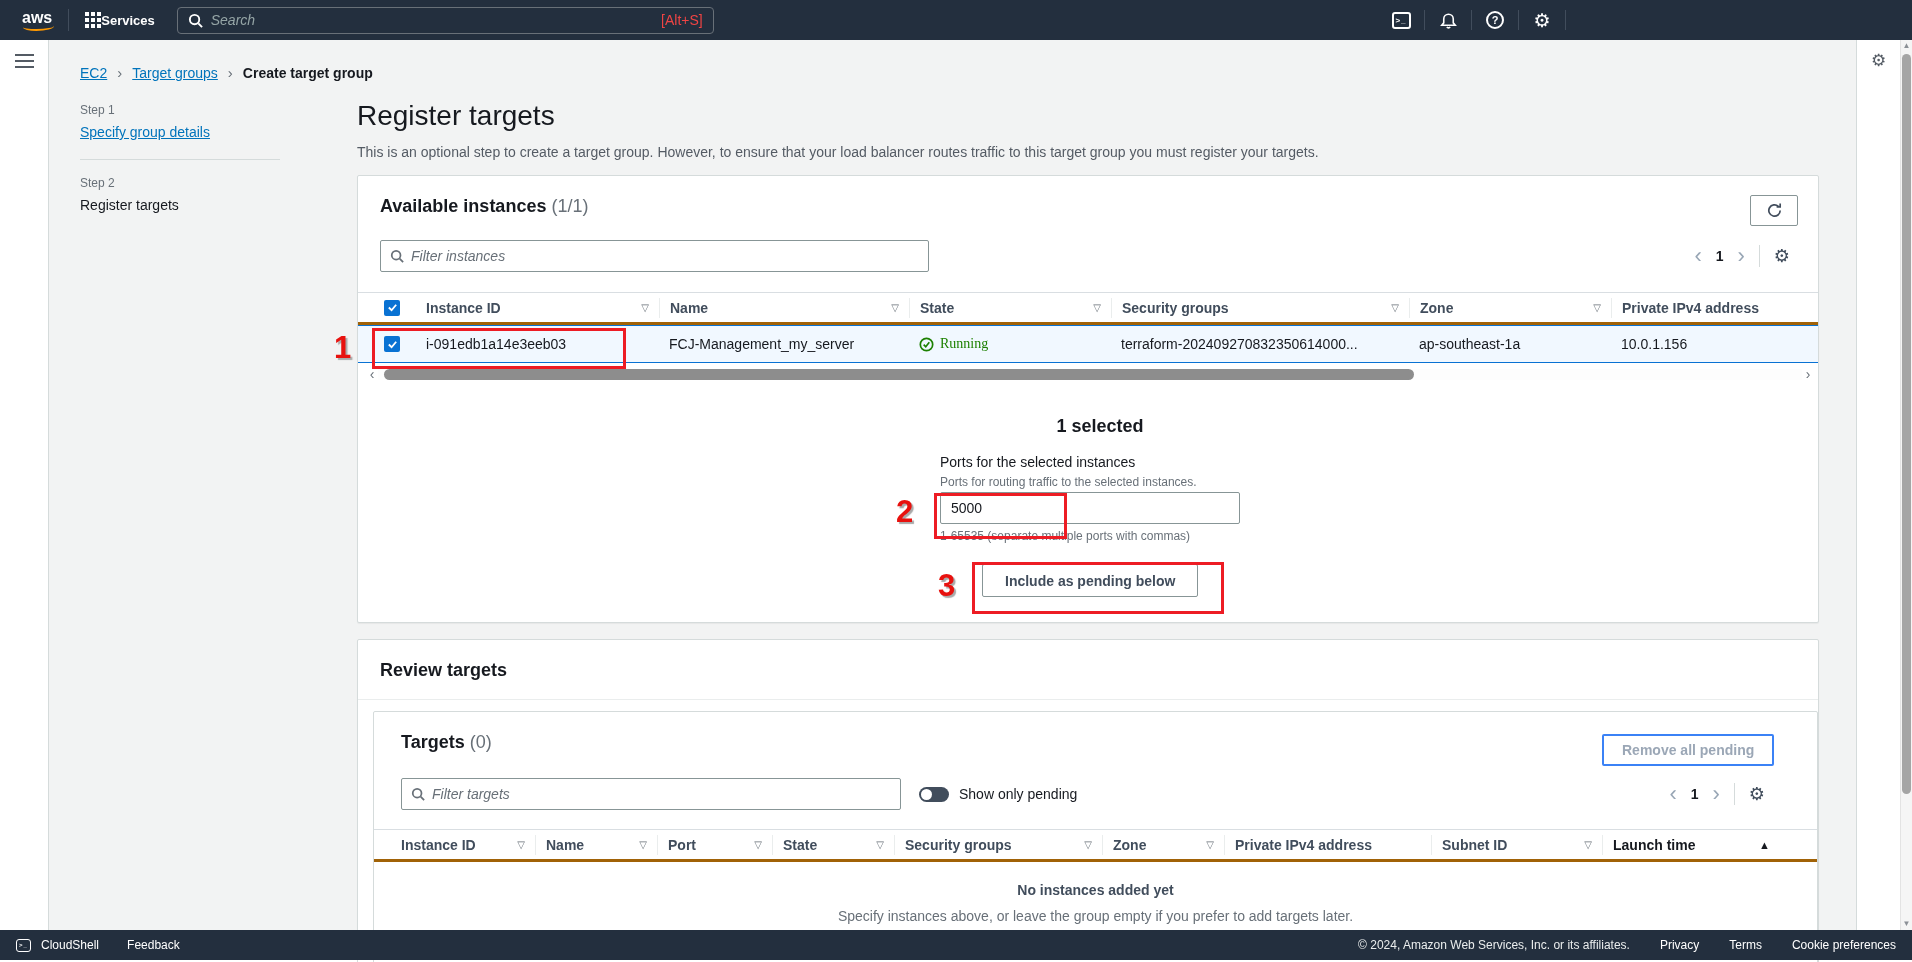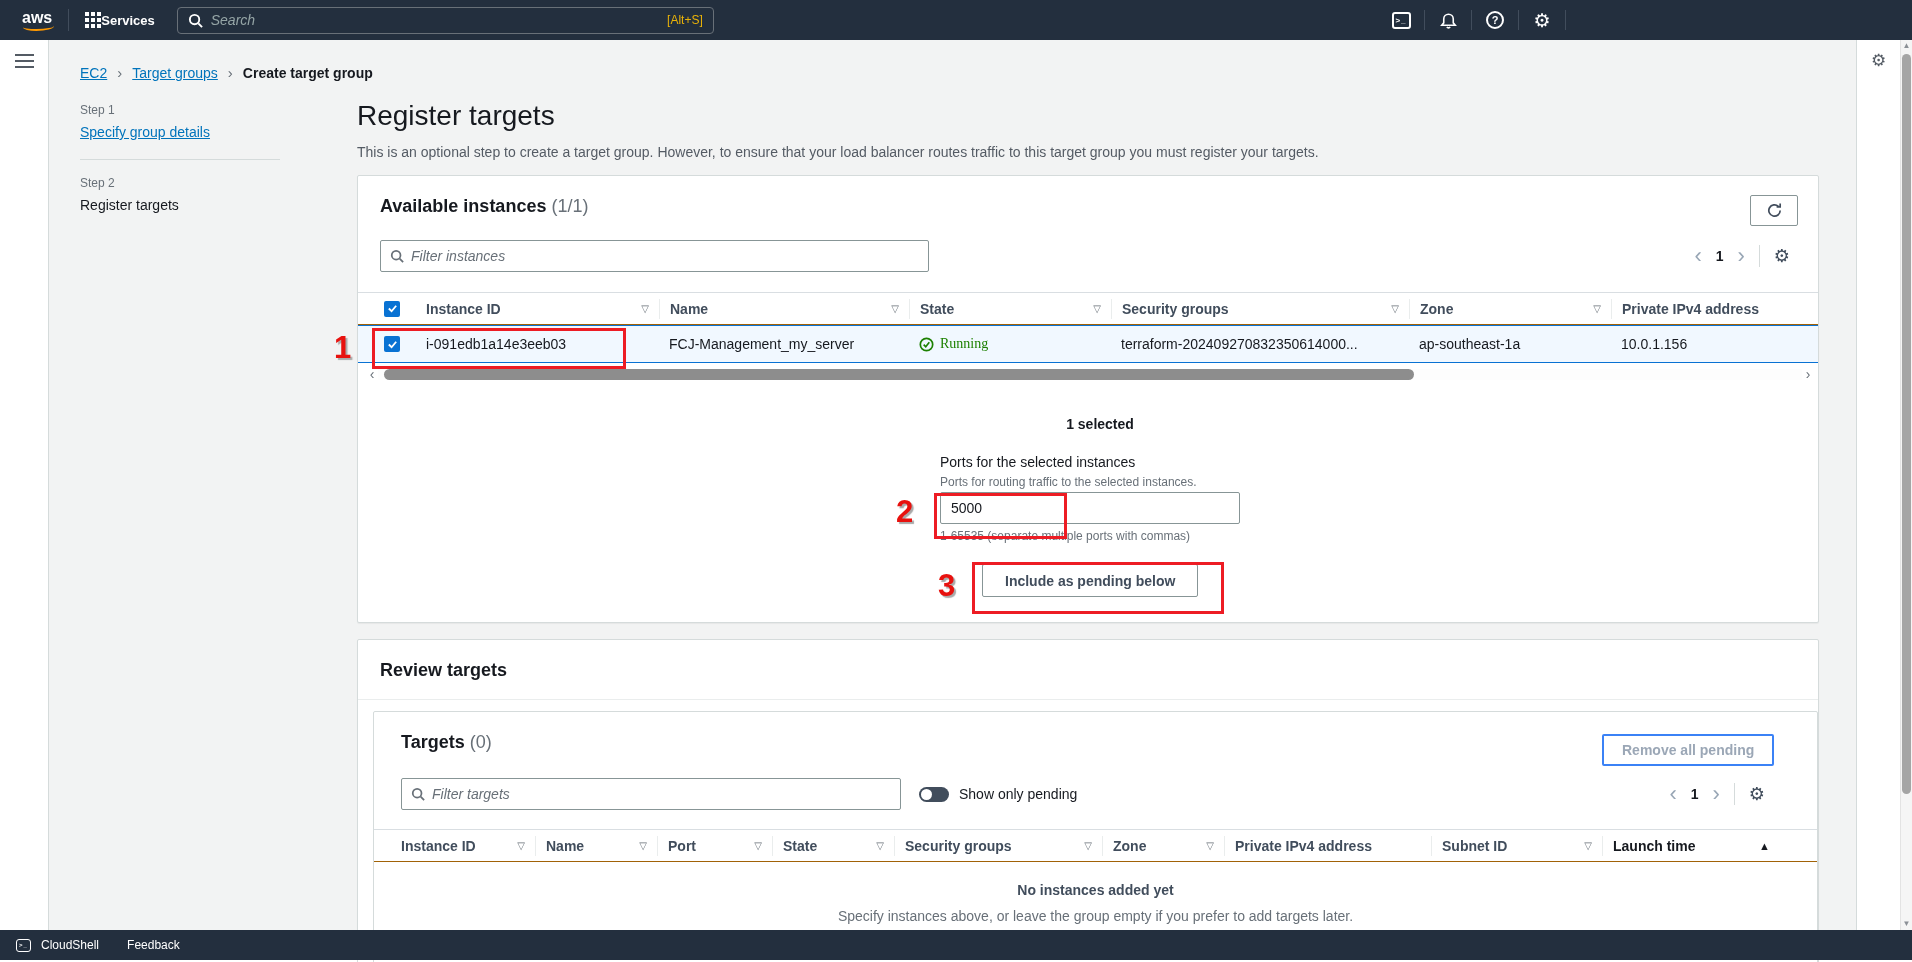--- a/index.html
+++ b/index.html
@@ -15,21 +15,21 @@
   .nav-divider { width:1px; height:22px; background:#414d5c; margin:0 16px; }
   .services-btn { display:flex; align-items:center; color:#fff; font-size:13px; font-weight:700; cursor:pointer; }
   .grid-icon { display:grid; grid-template-columns:repeat(3,4px); grid-gap:2px; }
   .grid-icon i { width:4px; height:4px; background:#fff; }
   .nav-search { position:relative; margin-left:22px; width:537px; height:27px;
     border:1px solid #687078; border-radius:4px; background:#232f3e; display:flex; align-items:center; padding:0 10px; }
   .nav-search svg { flex:0 0 auto; }
   .nav-search input { flex:1; background:transparent; border:none; outline:none; color:#d5dbdb;
     font-size:14px; font-style:italic; margin-left:8px; }
   .nav-search input::placeholder { color:#95a5a6; font-style:italic; }
-  .nav-shortcut { color:#eab308; font-size:12px; }
+  .nav-shortcut { color:#ef4444; font-size:14px; }
   .nav-icons { position:absolute; left:1378px; top:0; height:40px; display:flex; align-items:center; }
   .nav-icon { width:46px; height:40px; display:flex; align-items:center; justify-content:center; cursor:pointer; }
   .icon-sep { width:1px; height:20px; background:#414d5c; }
   .term-box { width:19px; height:17px; border:2px solid #fff; border-radius:3px; color:#fff;
     font-size:8px; font-weight:700; display:flex; align-items:center; justify-content:center; letter-spacing:1px; }
   .help-circle { width:18px; height:18px; border:2px solid #fff; border-radius:50%; color:#fff;
     font-size:11px; font-weight:700; display:flex; align-items:center; justify-content:center; }
   .gear-glyph { color:#fff; font-size:19px; line-height:1; }
 
   
@@ -75,40 +75,40 @@
 
   .controls-row { position:absolute; left:22px; top:64px; width:1418px; height:32px; }
   .controls-row .filter-input { width:549px; }
   .pager { position:absolute; top:0; right:8px; height:32px; display:flex; align-items:center; gap:14px; }
   .pg-chev { color:#98a6b5; font-size:22px; line-height:1; cursor:pointer; font-weight:400; }
   .pg-num { font-size:14px; font-weight:700; color:#16191f; }
   .pg-sep { width:1px; height:22px; background:#d5dbdb; }
   .pg-gear { color:#414d5c; font-size:18px; cursor:pointer; }
 
   
-  .thead { display:flex; align-items:center; border-top:1px solid #d9dee2; border-bottom:1px solid #a16207;
+  .thead { display:flex; align-items:center; border-top:1px solid #d9dee2; border-bottom:3px solid #a16207;
     height:33px; font-size:14px; font-weight:700; color:#414d5c; }
   .th { display:flex; align-items:center; justify-content:space-between; padding:0 10px; height:20px; border-left:1px solid #eaeded; }
   .th:first-child, .th.noborder { border-left:none; }
   .sort { color:#687078; font-size:10px; font-weight:400; margin-left:6px; cursor:pointer; }
   .sort.asc { color:#16191f; font-size:11px; }
   .checkbox { width:16px; height:16px; border-radius:2px; background:#0972d3; display:flex; align-items:center; justify-content:center; cursor:pointer; }
   .avail-thead { position:absolute; left:0; top:116px; width:100%; }
   .cb-cell { width:58px; padding-left:26px; display:flex; align-items:center; }
   .avail-row { position:absolute; left:0; top:149px; width:100%; height:38px; display:flex; align-items:center;
     background:#f1f8ff; border-top:1px solid #0972d3; border-bottom:1px solid #0972d3; font-size:14px; }
   .cell { padding:0 10px; white-space:nowrap; overflow:hidden; }
   .state-run { color:#1d8102; display:flex; align-items:center; gap:6px;font-family:Liberation Serif, serif; }
 
   .hscroll { position:absolute; left:8px; top:192px; width:1448px; height:12px; display:flex; align-items:center; }
   .hs-arrow { color:#687078; font-size:14px; line-height:1; width:12px; text-align:center; cursor:pointer; }
   .hs-track { flex:1; height:11px; background:#fdfdfd; position:relative; }
   .hs-thumb { position:absolute; left:6px; top:0; width:1030px; height:11px; background:#8d8d8d; border-radius:6px; cursor:grab; }
 
-  .selected-count { position:absolute; left:0; top:240px; width:100%; text-align:center; font-size:14px; font-weight:700;padding-left:24px; }
+  .selected-count { position:absolute; left:0; top:240px; width:100%; text-align:center; font-size:18px; font-weight:700;padding-left:24px; }
   .ports-block { position:absolute; left:582px; top:278px; width:360px; }
   .field-label { font-size:14px; color:#16191f; }
   .field-desc { font-size:12px; color:#687078; margin-top:5px; }
   .port-input { margin-top:3px; width:300px; height:32px; border:1px solid #879596; border-radius:2px;
     font-size:14px; padding:0 10px; outline:none; color:#16191f; }
   .field-constraint { font-size:12px; color:#687078; margin-top:5px; }
   .include-btn { position:absolute; left:624px; top:388px; height:33px; padding:0 22px; background:#fff;
     border:1px solid #879596; border-radius:2px; font-size:14px; font-weight:700; color:#414d5c; cursor:pointer; }
 
   
@@ -419,20 +419,26 @@
     </div>
   </section>
 </main>
 
 <footer class="footer">
   <div class="foot-left">
     <span class="term-box small">&gt;_</span>
     <span class="foot-item">CloudShell</span>
     <span class="foot-item" style="margin-left:18px">Feedback</span>
   </div>
+  <div class="foot-right">
+    <span class="copyright">© 2024, Amazon Web Services, Inc. or its affiliates.</span>
+    <span class="foot-item">Privacy</span>
+    <span class="foot-item">Terms</span>
+    <span class="foot-item">Cookie preferences</span>
+  </div>
 </footer>
 
 <div class="anno-box" style="left:372px; top:328px; width:254px; height:41px;"></div>
 <div class="anno-num" style="left:334px; top:330px;">1</div>
 <div class="anno-box" style="left:934px; top:493px; width:133px; height:46px;"></div>
 <div class="anno-num" style="left:896px; top:494px;">2</div>
 <div class="anno-box" style="left:972px; top:562px; width:252px; height:52px;"></div>
 <div class="anno-num" style="left:938px; top:568px;">3</div>
 
 </body></html>

